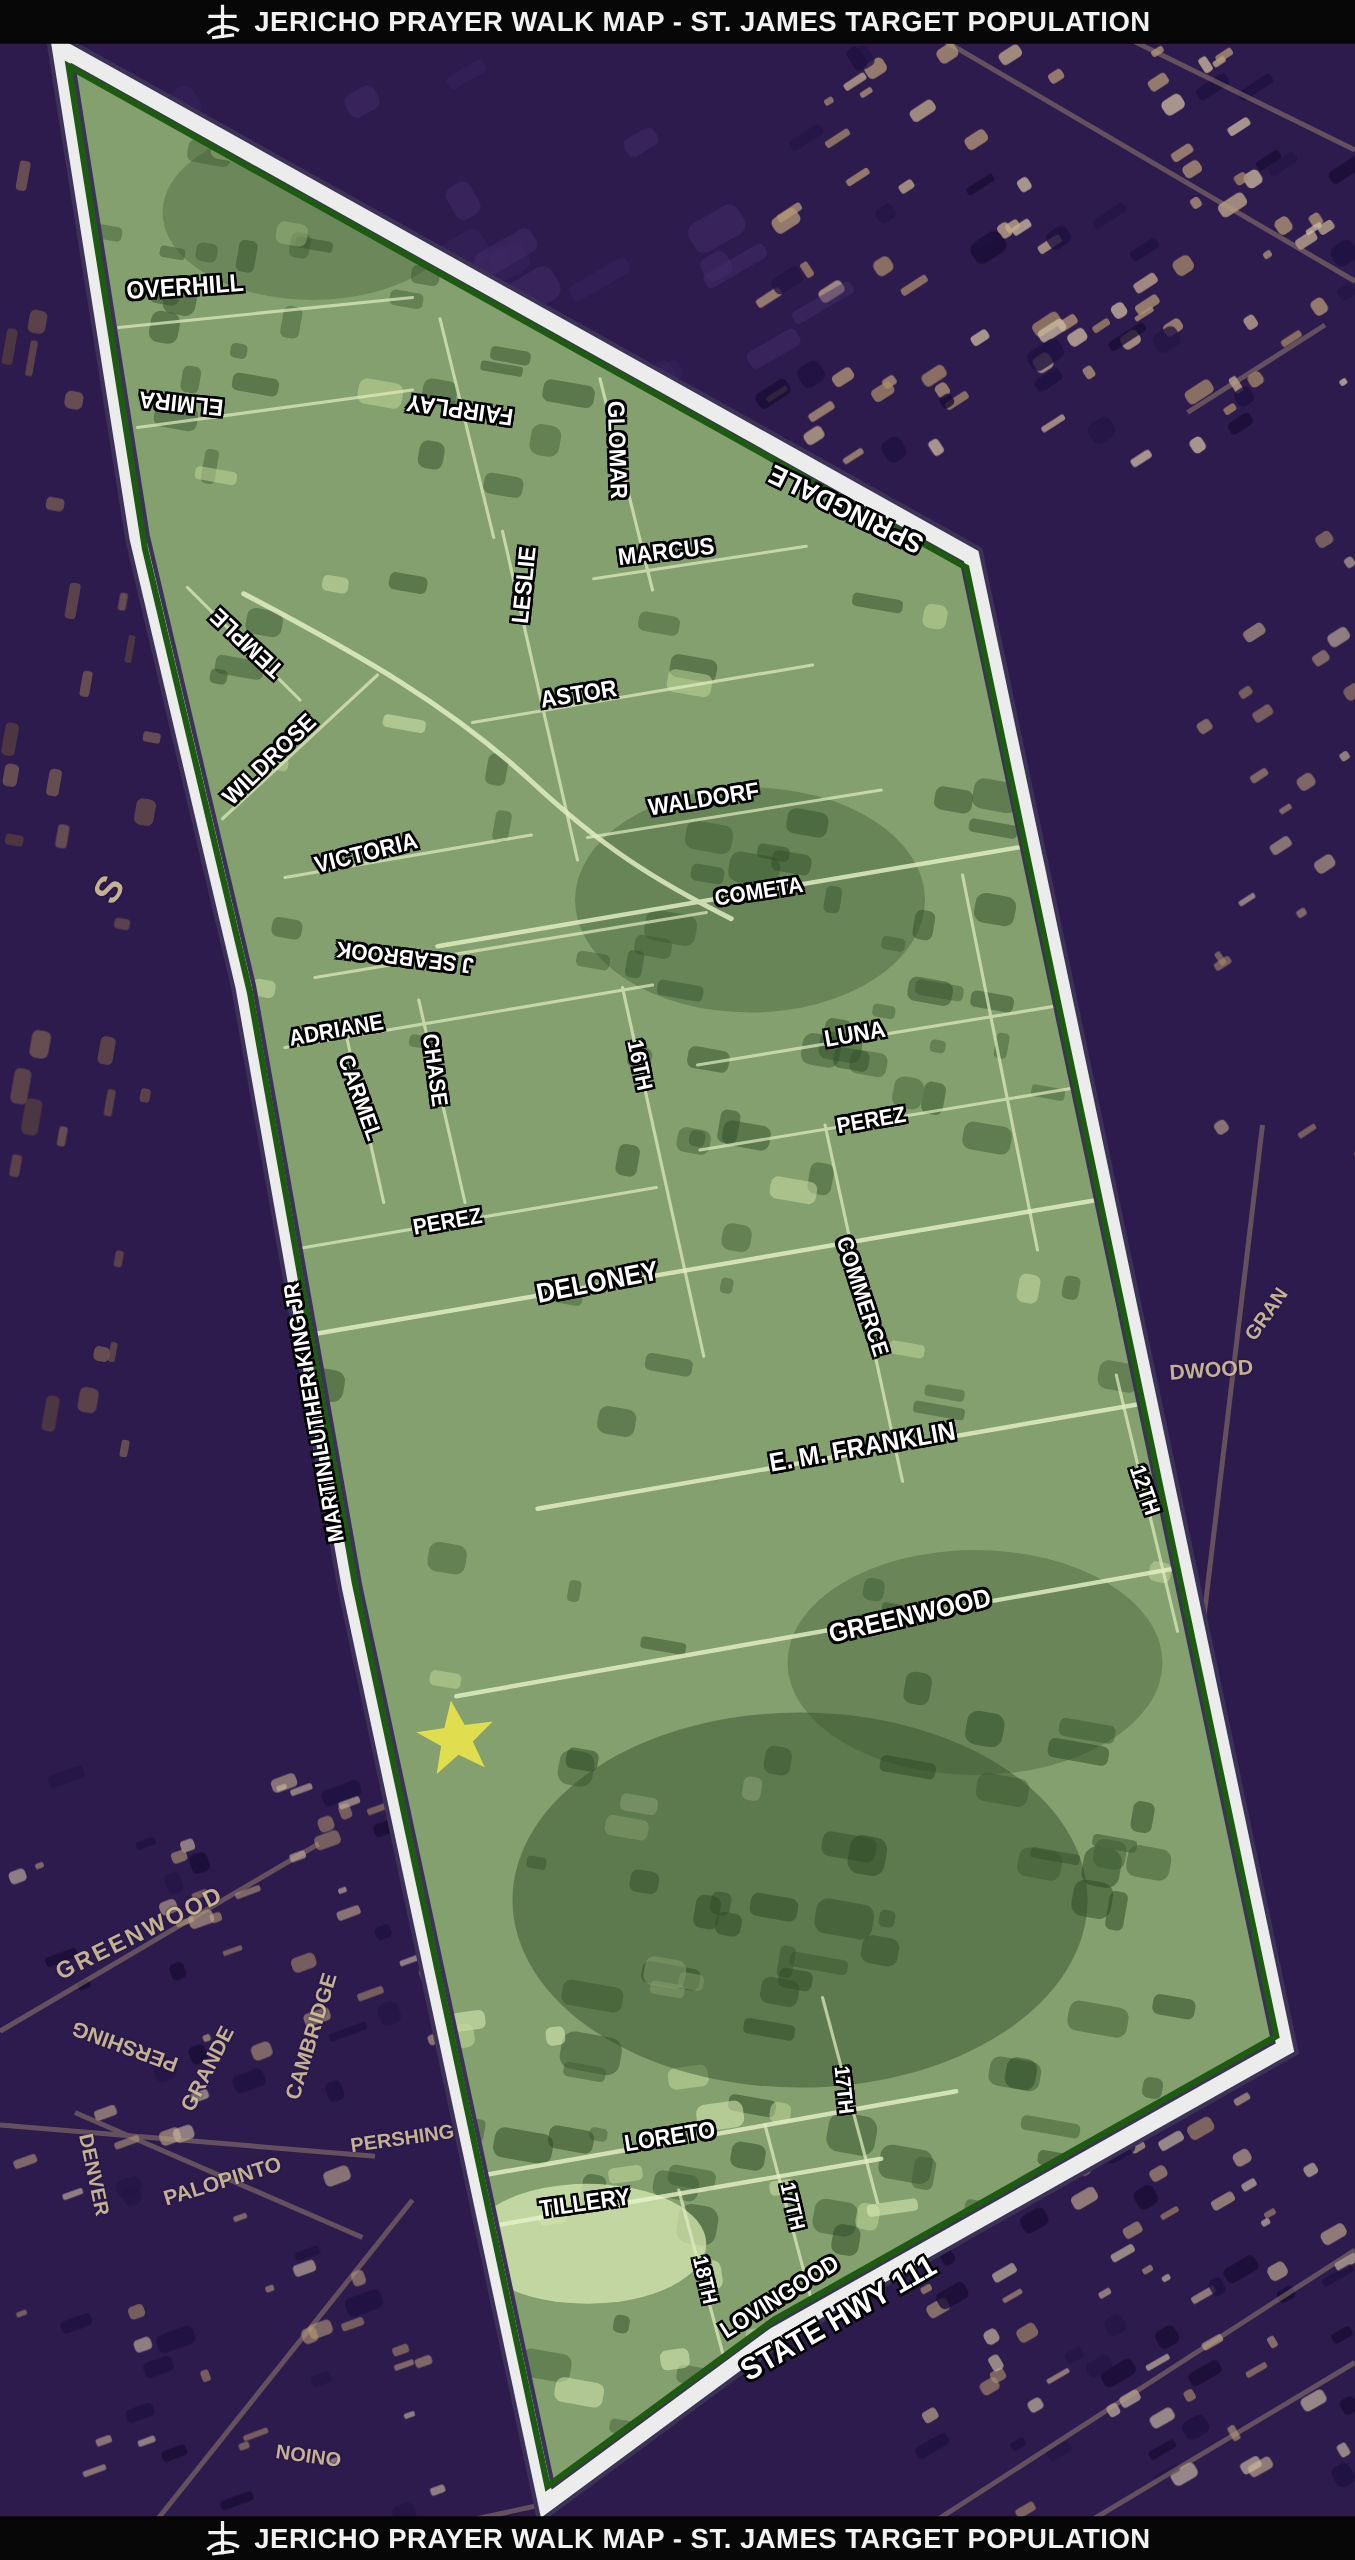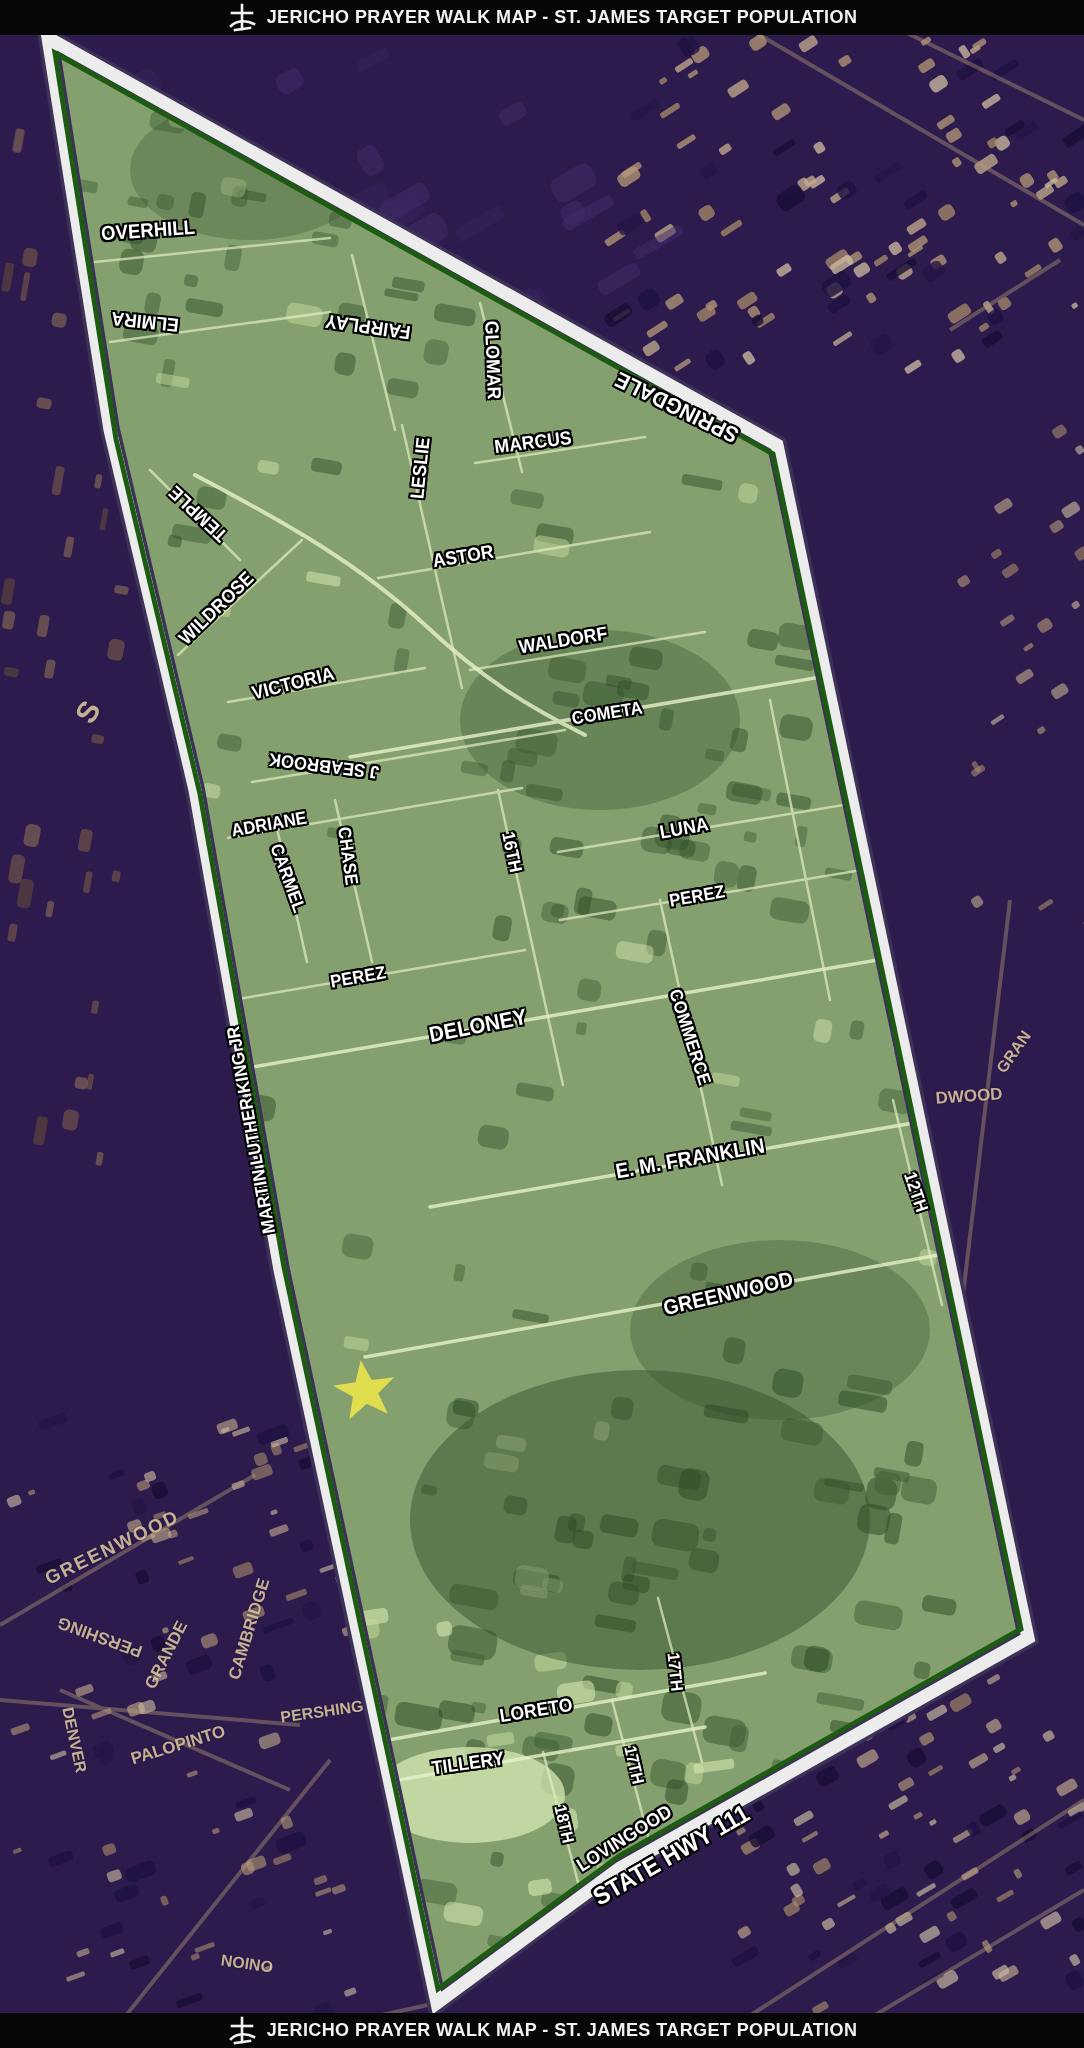--- a/index.html
+++ b/index.html
@@ -5,21 +5,21 @@
   html,body{margin:0;padding:0;background:#000;}
   #app{position:relative;width:1084px;height:2048px;overflow:hidden;background:#2d1b4e;
        font-family:"Liberation Sans",sans-serif;}
   #map-viewport{position:absolute;inset:0;}
   #map-svg{position:absolute;left:0;top:0;}
   
   .title-bar{position:absolute;left:0;width:1084px;height:35px;background:#070707;
      display:flex;align-items:center;justify-content:center;gap:10px;z-index:40;}
   #top-bar{top:0;}
   #bottom-bar{top:2013px;}
-  .bar-title{color:var(--bar-text,#f2f2f2);font-weight:bold;font-size:18px;letter-spacing:.4px;white-space:nowrap;}
+  .bar-title{color:var(--bar-text,#f2f2f2);font-weight:bold;font-size:22px;letter-spacing:.4px;white-space:nowrap;}
   .logo{width:30px;height:30px;flex:0 0 auto;}
   
   #labels-layer{position:absolute;inset:0;z-index:20;pointer-events:none;}
   .map-label{position:absolute;white-space:nowrap;font-weight:bold;line-height:1;}
   .street{color:var(--street-label,#ffffff);
     text-shadow:-2px -2px 0 #000,2px -2px 0 #000,-2px 2px 0 #000,2px 2px 0 #000,
                 -2px 0 0 #000,2px 0 0 #000,0 -2px 0 #000,0 2px 0 #000;}
   .base{color:var(--base-label,#d9c69d);opacity:.88;font-weight:bold;
     text-shadow:0 0 2px rgba(20,10,40,.8);}
 </style>

